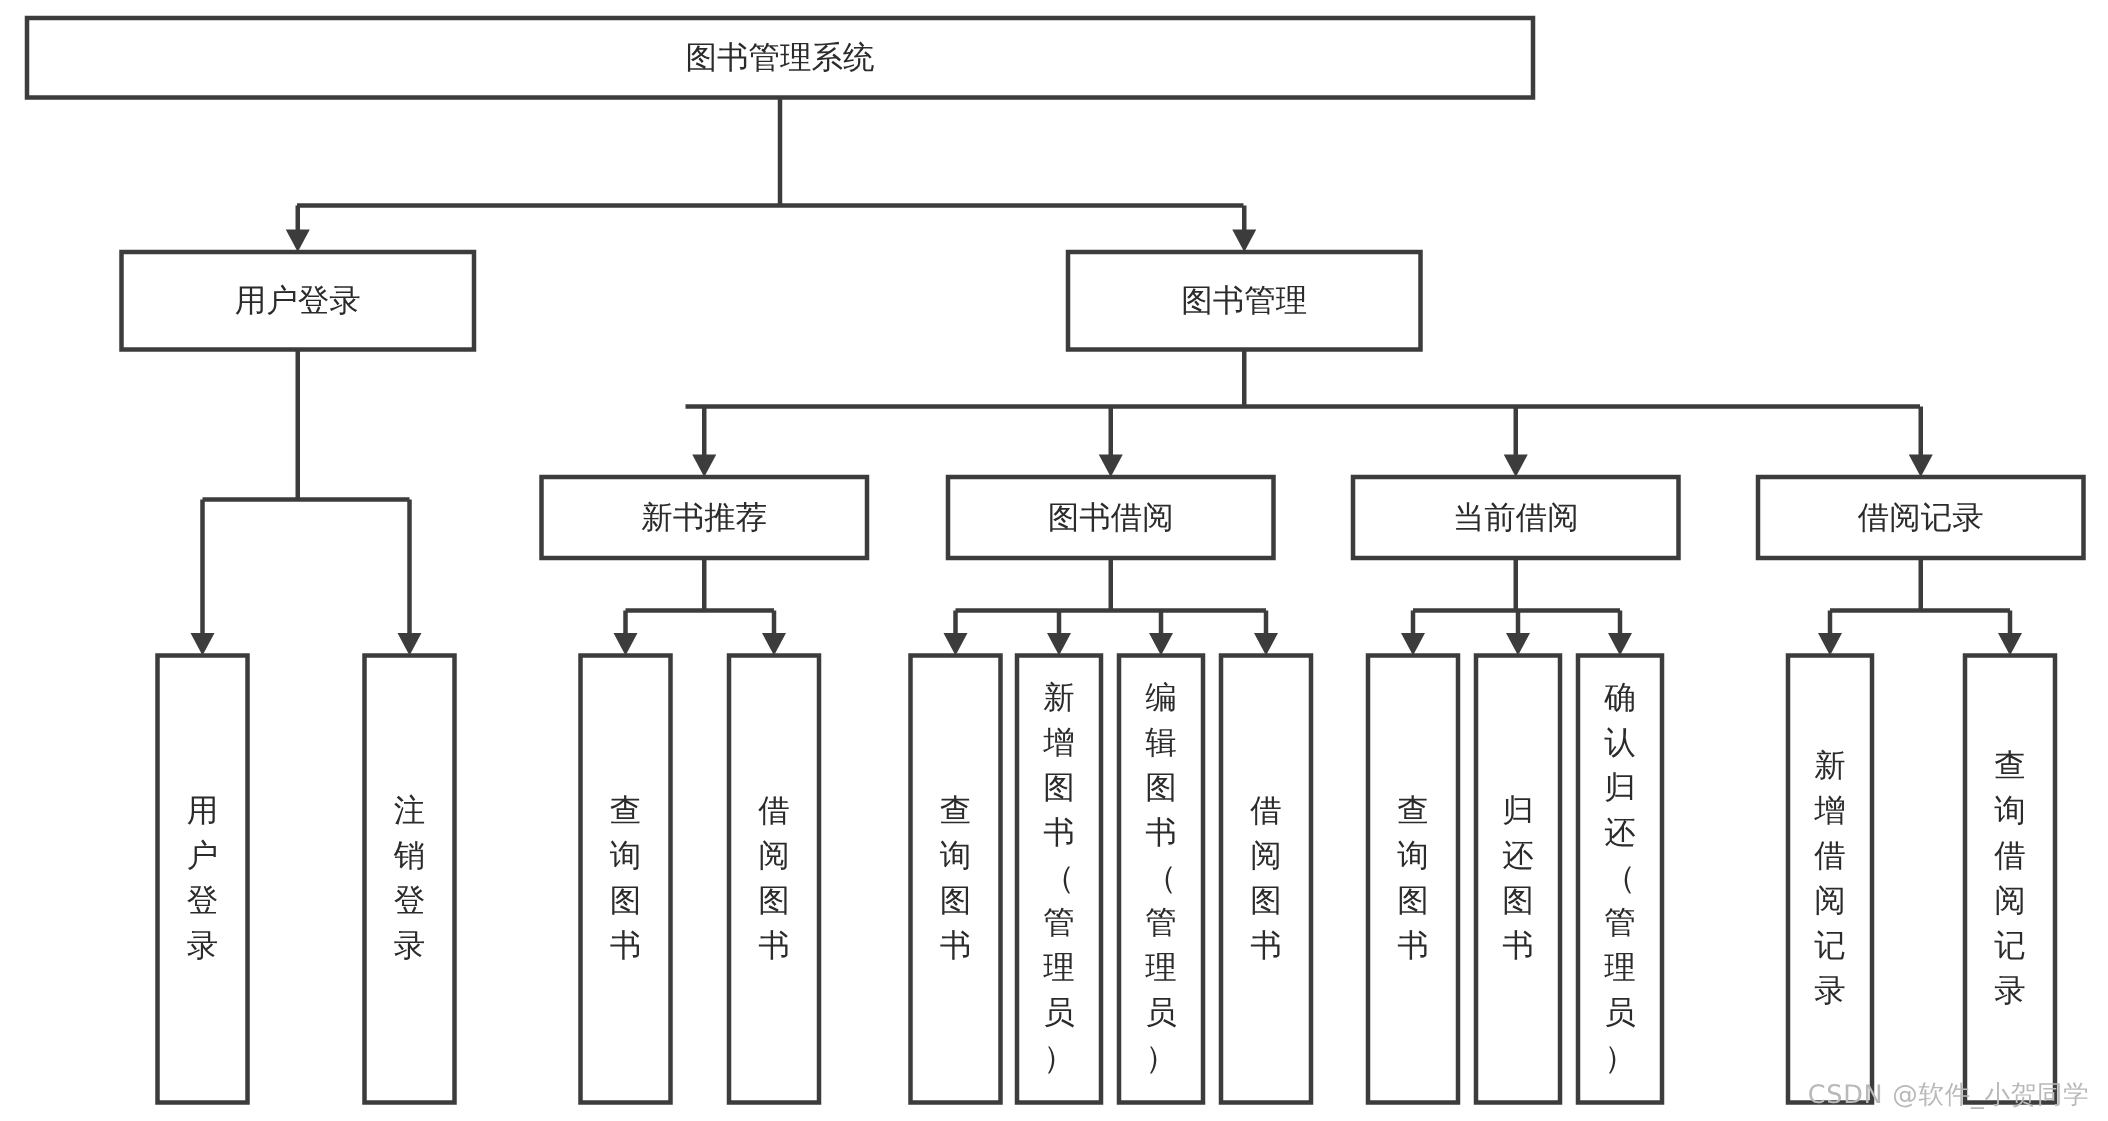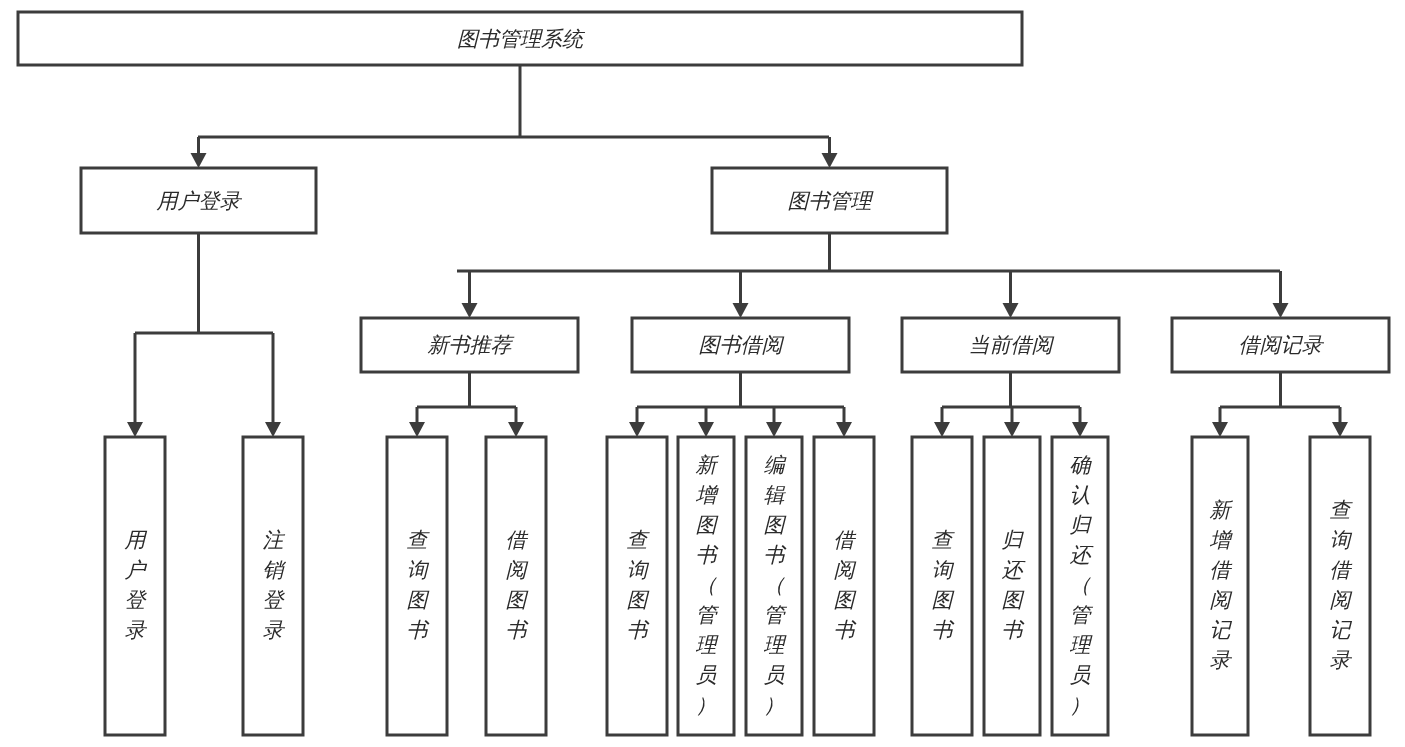--- a/index.html
+++ b/index.html
@@ -13,21 +13,20 @@
     font-family: "DejaVu Sans", "Liberation Sans", sans-serif;
     overflow: hidden;
     position: relative;
   }
   #diagram-root {
     position: absolute;
     left: 0;
     top: 0;
     width: 1405px;
     height: 747px;
-    font-style: italic;
   }
   svg.flowchart {
     display: block;
     width: 1405px;
     height: 747px;
   }
   .node-box {
     fill: #ffffff;
     stroke: #3c3c3c;
     stroke-width: 3;
@@ -202,13 +201,14 @@
         <g>
           <rect x="1192" y="437" width="56" height="298" class="node-box"></rect>
           <text x="1220" class="node-label-vert"><tspan x="1220" y="517">新</tspan><tspan x="1220" y="547">增</tspan><tspan x="1220" y="577">借</tspan><tspan x="1220" y="607">阅</tspan><tspan x="1220" y="637">记</tspan><tspan x="1220" y="667">录</tspan></text>
         </g>
         <g>
           <rect x="1310" y="437" width="60" height="298" class="node-box"></rect>
           <text x="1340" class="node-label-vert"><tspan x="1340" y="517">查</tspan><tspan x="1340" y="547">询</tspan><tspan x="1340" y="577">借</tspan><tspan x="1340" y="607">阅</tspan><tspan x="1340" y="637">记</tspan><tspan x="1340" y="667">录</tspan></text>
         </g>
       </g>
   </svg>
+  <div class="watermark">CSDN @软件_小贺同学</div>
 </div>
 
 </body></html>

